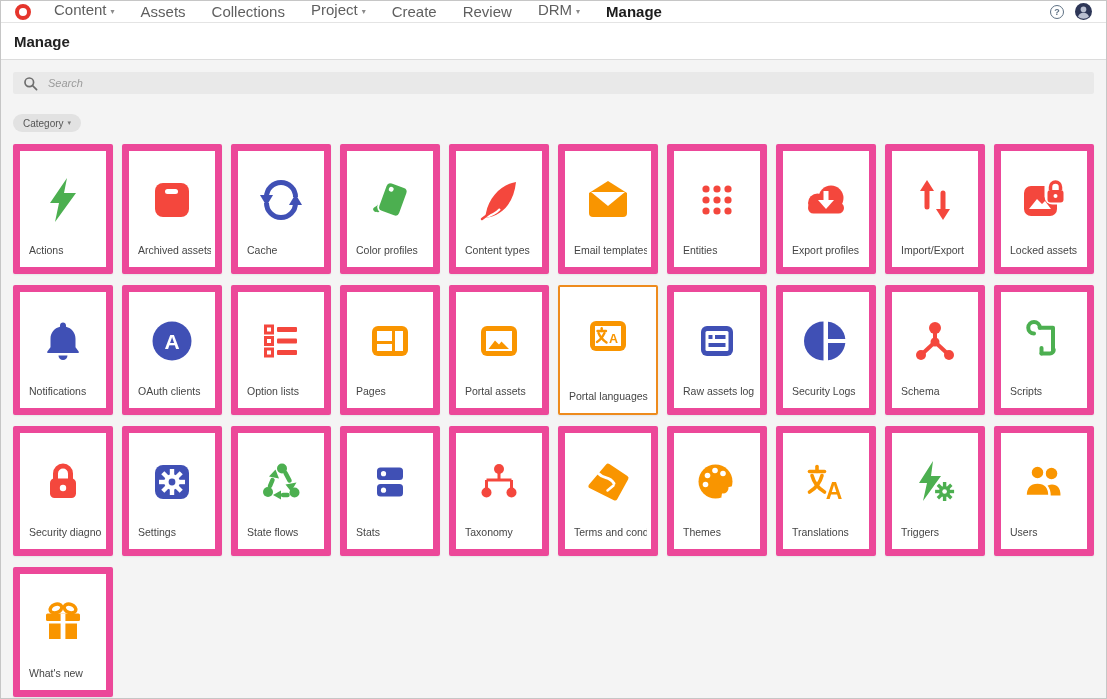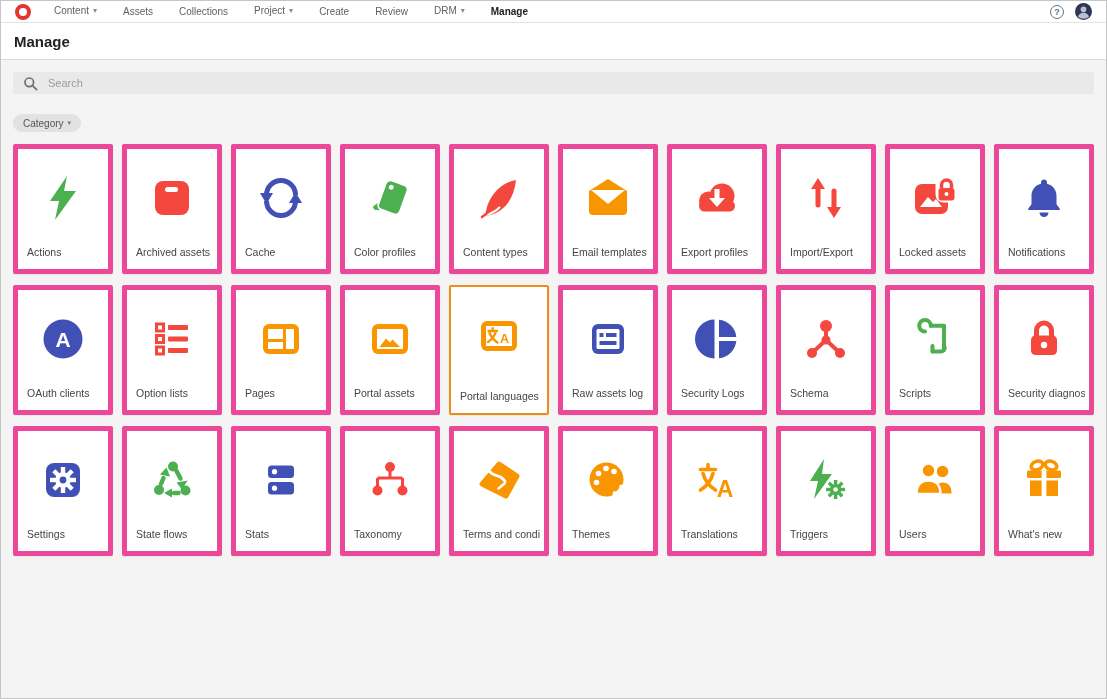--- a/index.html
+++ b/index.html
@@ -3,44 +3,44 @@
 <meta charset="utf-8">
 <style>
   * { box-sizing: border-box; }
   html,body { margin:0; padding:0; background:#e9e9e9; }
   body { font-family:"Liberation Sans", sans-serif; }
   .frame { width:1107px; height:699px; border:1px solid #c6c6c6; background:#f4f4f4; overflow:hidden; }
 
   
   .topbar { height:22px; background:#fff; border-bottom:1px solid #e4e4e4; display:flex; align-items:center; padding:0 10px; }
   .logo { width:16px; height:16px; border:4.5px solid #e5352c; border-radius:50%; margin:0 10px 0 4px; flex:none; }
-  .nav-item { font-size:10px; color:#5f5f5f; padding:0 13px; cursor:pointer; white-space:nowrap; line-height:22px; }
+  .nav-item { font-size:15px; color:#5f5f5f; padding:0 13px; cursor:pointer; white-space:nowrap; line-height:22px; }
   .nav-item.active { color:#1b1b1b; font-weight:bold; }
   .has-menu::after { content:"\25BE"; font-size:8px; color:#8a8a8a; margin-left:4px; position:relative; top:-1px; }
   .topbar-right { margin-left:auto; display:flex; align-items:center; gap:11px; padding-right:4px; }
   .help-icon { width:14px; height:14px; border:1.4px solid #5e7184; border-radius:50%; color:#5e7184; font-size:9px; font-weight:bold; display:flex; align-items:center; justify-content:center; cursor:pointer; }
   .help-icon::before { content:"?"; }
   .avatar { width:17px; height:17px; cursor:pointer; display:flex; }
 
   
   .pagebar { height:37px; background:#fff; border-bottom:1px solid #dcdcdc; display:flex; align-items:center; padding:0 13px; }
   .page-title { font-size:15px; font-weight:bold; color:#222; }
 
   
   .content { padding:12px; }
   .searchbar { height:22px; background:#e9e9e9; border-radius:2px; display:flex; align-items:center; padding:0 10px; gap:8px; }
   .searchbar svg { flex:none; }
-  .searchbar input { border:none; background:transparent; outline:none; font-size:11px; color:#333; width:100%; font-family:inherit; }
+  .searchbar input { border:none; background:transparent; outline:none; font-size:11px; color:#333; width:100%; font-family:inherit;font-style:italic; }
   .searchbar input::placeholder { color:#9b9b9b; }
   .chip { display:inline-flex; align-items:center; height:18px; background:#e2e2e2; border-radius:9px; padding:0 10px; font-size:10px; color:#555; margin-top:20px; cursor:pointer; }
   .chip::after { content:"\25BE"; font-size:7px; color:#777; margin-left:4px; }
 
   
   .grid { margin-top:12px; display:grid; grid-template-columns:repeat(10,1fr); grid-auto-rows:130px; gap:11px 9px; }
-  .tile { background:#fff; border:5px solid #ec4899; border-radius:2px; position:relative; box-shadow:0 1px 2px rgba(0,0,0,.06); cursor:pointer; }
+  .tile { background:#fff; border:7px solid #ec4899; border-radius:2px; position:relative; box-shadow:0 1px 2px rgba(0,0,0,.06); cursor:pointer; }
   .tile.highlighted { border:2px solid #ee8b1d; }
   .tile-icon { position:absolute; top:25px; left:50%; transform:translateX(-50%); width:48px; height:48px; }
   .tile-icon svg { width:48px; height:48px; display:block; }
   .tile-label { position:absolute; left:9px; right:4px; bottom:11px; font-size:10.5px; color:#454545; white-space:nowrap; overflow:hidden; }
   svg text { font-family:"Liberation Sans", sans-serif; }
 </style>
 </head>
 <body>
 
 <div class="frame">
@@ -151,20 +151,38 @@
       <div class="tile">
         <div class="tile-icon">
             <svg viewBox="0 0 48 48">
               <path fill="#f99500" d="M5 17 L24 5 L43 17 V37 a4 4 0 0 1 -4 4 H9 a4 4 0 0 1 -4 -4 Z"></path>
               <polygon fill="#fff" points="7,16 41,16 24,30"></polygon>
             </svg>
           </div>
         <div class="tile-label">Email templates</div>
       </div>
 
+      <div class="tile">
+        <div class="tile-icon">
+            <svg viewBox="0 0 48 48">
+              <g fill="#f4473d">
+                <circle cx="13" cy="13" r="3.6"></circle>
+                <circle cx="24" cy="13" r="3.6"></circle>
+                <circle cx="35" cy="13" r="3.6"></circle>
+                <circle cx="13" cy="24" r="3.6"></circle>
+                <circle cx="24" cy="24" r="3.6"></circle>
+                <circle cx="35" cy="24" r="3.6"></circle>
+                <circle cx="13" cy="35" r="3.6"></circle>
+                <circle cx="24" cy="35" r="3.6"></circle>
+                <circle cx="35" cy="35" r="3.6"></circle>
+              </g>
+            </svg>
+          </div>
+        <div class="tile-label">Entities</div>
+      </div>
 
       <div class="tile">
         <div class="tile-icon">
             <svg viewBox="0 0 48 48">
               <g fill="#f4473d">
                 <circle cx="15.5" cy="27" r="9.5"></circle>
                 <circle cx="29" cy="22" r="12.5"></circle>
                 <rect x="6" y="26.5" width="36" height="11" rx="5.5"></rect>
               </g>
               <rect x="21.5" y="15" width="5" height="10" fill="#fff"></rect>

